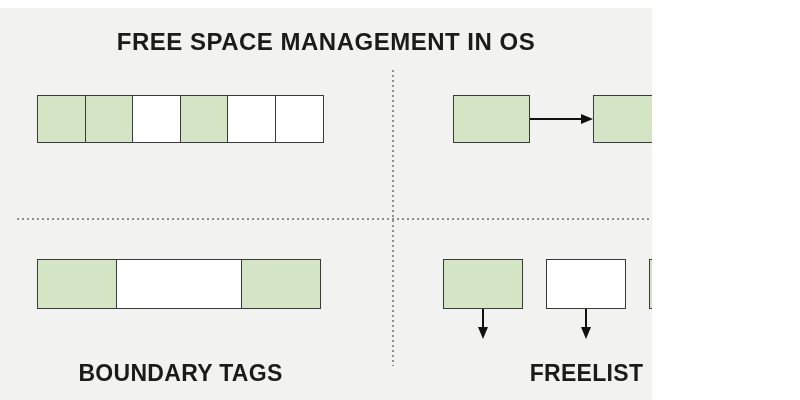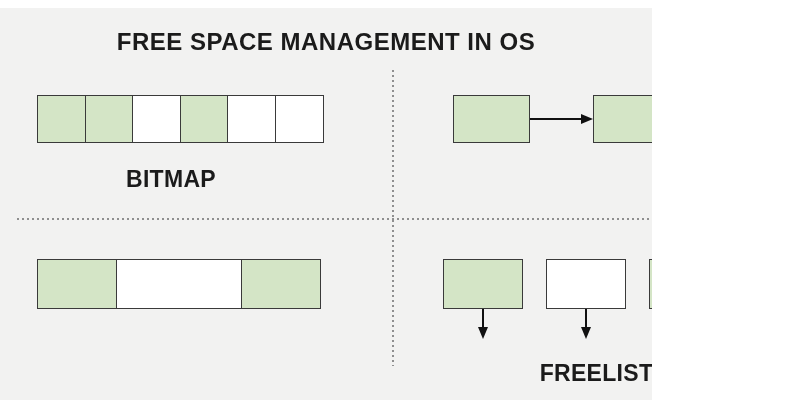--- a/index.html
+++ b/index.html
@@ -47,59 +47,59 @@
   .arrow-down{display:flex;flex-direction:column;align-items:center;height:30px;}
   .arrow-down .stem{flex:1;width:2.5px;background:var(--arrow);}
   .arrow-down .head{width:0;height:0;border-top:12px solid var(--arrow);
     border-left:5.5px solid transparent;border-right:5.5px solid transparent;}
 
   .label{position:absolute;font-size:23px;font-weight:700;color:var(--text);
     text-align:center;line-height:28px;letter-spacing:0.3px;}
   #bitmap-label{left:30px;width:282px;top:157px;}
   #linked-list-label{left:453px;width:216px;top:157px;}
   #boundary-label{left:37px;width:287px;top:351px;}
-  #freelist-label{left:453px;width:287px;top:351px;}
+  #freelist-label{left:443px;width:287px;top:351px;}
 </style>
 </head>
 <body>
 
 <div class="canvas">
   <div class="title">FREE SPACE MANAGEMENT IN OS</div>
 
   <div class="divider divider-v"></div>
   <div class="divider divider-h"></div>
 
   <div id="bitmap-row">
       <div class="cell state-filled"></div>
       <div class="cell state-filled"></div>
       <div class="cell state-empty"></div>
       <div class="cell state-filled"></div>
       <div class="cell state-empty"></div>
       <div class="cell state-empty"></div>
     </div>
-  <div class="label" id="bitmap-label">BITMAP</div>
 
   <div id="linked-list">
       <div class="ll-node state-filled"></div>
       <div class="arrow-right">
         <div class="stem"></div>
         <div class="head"></div>
       </div>
       <div class="ll-node state-filled"></div>
       <div class="arrow-right">
         <div class="stem"></div>
         <div class="head"></div>
       </div>
     </div>
 
   <div id="boundary-row">
       <div class="seg state-filled" style="width: 80px;"></div>
       <div class="seg state-empty" style="width: 127px;"></div>
       <div class="seg state-filled" style="width: 80px;"></div>
     </div>
+  <div class="label" id="boundary-label">BOUNDARY TAGS</div>
 
   <div id="freelist">
       <div class="fl-item">
         <div class="fl-box state-filled"></div>
         <div class="arrow-down">
           <div class="stem"></div>
           <div class="head"></div>
         </div>
       </div>
       <div class="fl-item">

